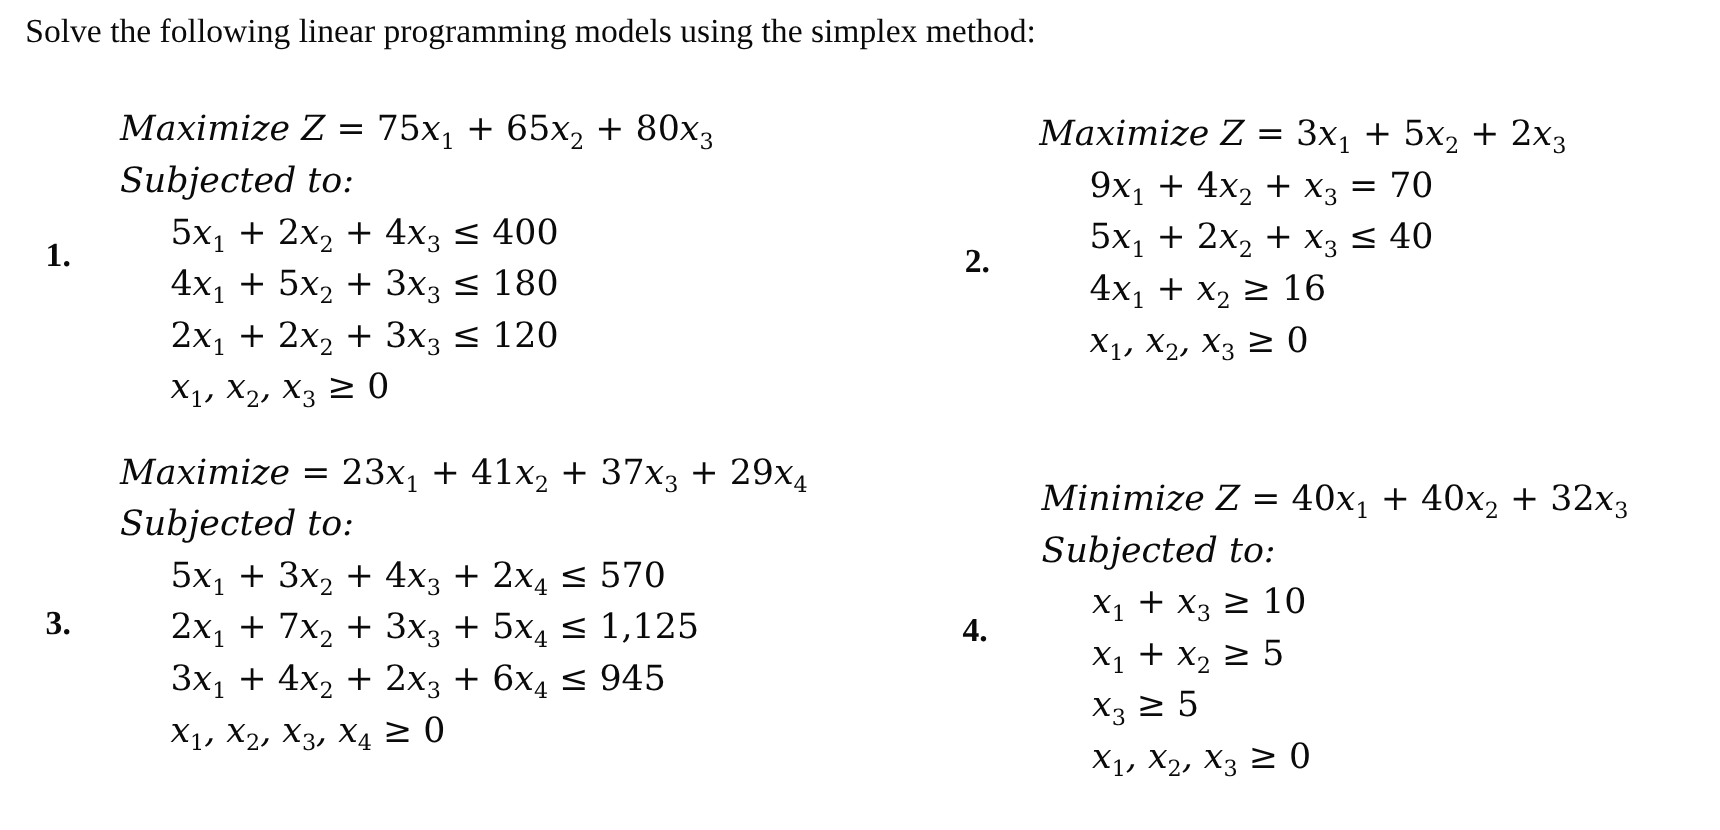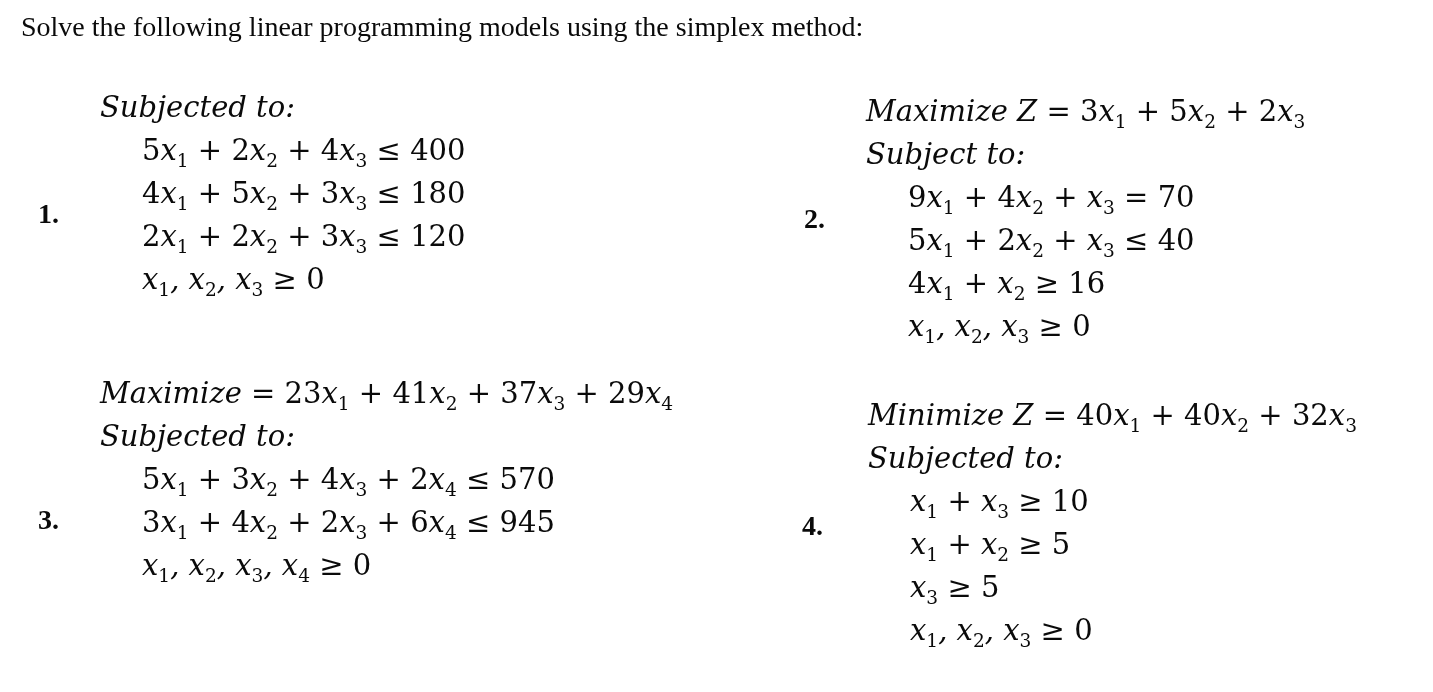--- a/index.html
+++ b/index.html
@@ -53,46 +53,47 @@
 </head>
 <body>
 
 <div class="page">
 
   <div class="title">Solve the following linear programming models using the simplex method:</div>
 
   <section class="problem p1">
     <div class="pnum">1.</div>
     <div class="pbody">
+      <div class="math">Maximize Z = <span class="up">75</span>x<sub><span class="up">1</span></sub> + <span class="up">65</span>x<sub><span class="up">2</span></sub> + <span class="up">80</span>x<sub><span class="up">3</span></sub></div>
       <div class="math">Subjected to:</div>
       <div class="math indent"><span class="up">5</span>x<sub><span class="up">1</span></sub> + <span class="up">2</span>x<sub><span class="up">2</span></sub> + <span class="up">4</span>x<sub><span class="up">3</span></sub> ≤ <span class="up">400</span></div>
       <div class="math indent"><span class="up">4</span>x<sub><span class="up">1</span></sub> + <span class="up">5</span>x<sub><span class="up">2</span></sub> + <span class="up">3</span>x<sub><span class="up">3</span></sub> ≤ <span class="up">180</span></div>
       <div class="math indent"><span class="up">2</span>x<sub><span class="up">1</span></sub> + <span class="up">2</span>x<sub><span class="up">2</span></sub> + <span class="up">3</span>x<sub><span class="up">3</span></sub> ≤ <span class="up">120</span></div>
       <div class="math indent">x<sub><span class="up">1</span></sub>, x<sub><span class="up">2</span></sub>, x<sub><span class="up">3</span></sub> ≥ <span class="up">0</span></div>
     </div>
   </section>
 
   <section class="problem p2">
     <div class="pnum">2.</div>
     <div class="pbody">
       <div class="math">Maximize Z = <span class="up">3</span>x<sub><span class="up">1</span></sub> + <span class="up">5</span>x<sub><span class="up">2</span></sub> + <span class="up">2</span>x<sub><span class="up">3</span></sub></div>
-      <div class="math">Subject to:</div>
       <div class="math indent"><span class="up">9</span>x<sub><span class="up">1</span></sub> + <span class="up">4</span>x<sub><span class="up">2</span></sub> + x<sub><span class="up">3</span></sub> = <span class="up">70</span></div>
       <div class="math indent"><span class="up">5</span>x<sub><span class="up">1</span></sub> + <span class="up">2</span>x<sub><span class="up">2</span></sub> + x<sub><span class="up">3</span></sub> ≤ <span class="up">40</span></div>
       <div class="math indent"><span class="up">4</span>x<sub><span class="up">1</span></sub> + x<sub><span class="up">2</span></sub> ≥ <span class="up">16</span></div>
       <div class="math indent">x<sub><span class="up">1</span></sub>, x<sub><span class="up">2</span></sub>, x<sub><span class="up">3</span></sub> ≥ <span class="up">0</span></div>
     </div>
   </section>
 
   <section class="problem p3">
     <div class="pnum">3.</div>
     <div class="pbody">
       <div class="math">Maximize = <span class="up">23</span>x<sub><span class="up">1</span></sub> + <span class="up">41</span>x<sub><span class="up">2</span></sub> + <span class="up">37</span>x<sub><span class="up">3</span></sub> + <span class="up">29</span>x<sub><span class="up">4</span></sub></div>
       <div class="math">Subjected to:</div>
       <div class="math indent"><span class="up">5</span>x<sub><span class="up">1</span></sub> + <span class="up">3</span>x<sub><span class="up">2</span></sub> + <span class="up">4</span>x<sub><span class="up">3</span></sub> + <span class="up">2</span>x<sub><span class="up">4</span></sub> ≤ <span class="up">570</span></div>
+      <div class="math indent"><span class="up">2</span>x<sub><span class="up">1</span></sub> + <span class="up">7</span>x<sub><span class="up">2</span></sub> + <span class="up">3</span>x<sub><span class="up">3</span></sub> + <span class="up">5</span>x<sub><span class="up">4</span></sub> ≤ <span class="up">1,125</span></div>
       <div class="math indent"><span class="up">3</span>x<sub><span class="up">1</span></sub> + <span class="up">4</span>x<sub><span class="up">2</span></sub> + <span class="up">2</span>x<sub><span class="up">3</span></sub> + <span class="up">6</span>x<sub><span class="up">4</span></sub> ≤ <span class="up">945</span></div>
       <div class="math indent">x<sub><span class="up">1</span></sub>, x<sub><span class="up">2</span></sub>, x<sub><span class="up">3</span></sub>, x<sub><span class="up">4</span></sub> ≥ <span class="up">0</span></div>
     </div>
   </section>
 
   <section class="problem p4">
     <div class="pnum">4.</div>
     <div class="pbody">
       <div class="math">Minimize Z = <span class="up">40</span>x<sub><span class="up">1</span></sub> + <span class="up">40</span>x<sub><span class="up">2</span></sub> + <span class="up">32</span>x<sub><span class="up">3</span></sub></div>
       <div class="math">Subjected to:</div>

